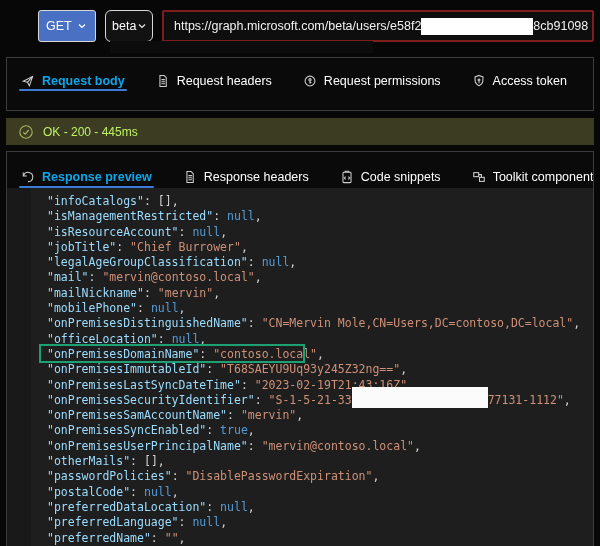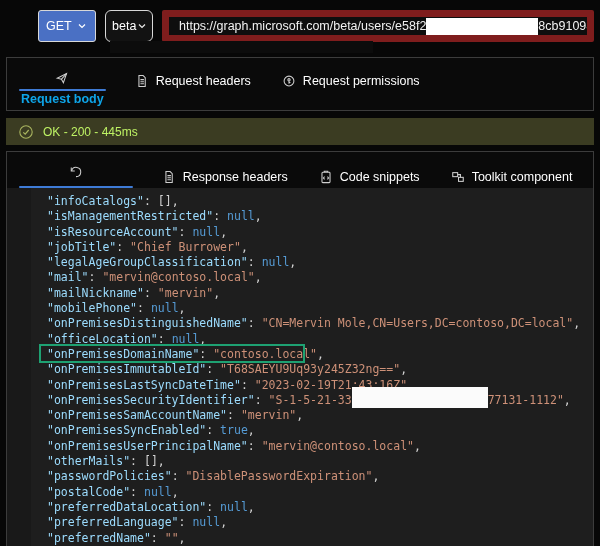--- a/index.html
+++ b/index.html
@@ -17,37 +17,37 @@
     color: #fff; font-size: 12.5px; display: flex; align-items: center;
     justify-content: space-between; padding: 0 7px; cursor: pointer; flex: none;
   }
   .version-dd {
     width: 48px; background: #121212; border: 1px solid #d8d8d8; border-radius: 6px;
     color: #fff; font-size: 12.5px; display: flex; align-items: center;
     justify-content: space-between; padding: 0 6px; cursor: pointer; flex: none;
   }
   .chev svg { display: block; }
   .url-box {
-    flex: 1; background: #0e0e0e; border: 7px solid #7f1d1d; border-radius: 2px;
+    flex: 1; background: #0e0e0e; border: 2px solid #7f1d1d; border-radius: 2px;
     color: #f2f2f2; font-size: 12.5px; display: flex; align-items: center;
     padding: 0 10px; white-space: nowrap; overflow: hidden;
   }
   .redact-url { display: inline-block; width: 112px; height: 17px; background: #ffffff; flex: none; }
   .dark-redact { position: absolute; left: 110px; top: 41px; width: 263px; height: 12px; background: #0c0c0c; }
   
   .panel { margin: 0 6px; border: 1px solid #3c3c3c; background: #0a0a0a; }
   .request-panel { margin-top: 15px; height: 54px; overflow: hidden; }
   .tabs-row { display: flex; padding-left: 12px; align-items: flex-start; }
   .tab {
     display: flex; align-items: center; gap: 7px; color: #ffffff; font-size: 12.5px;
     padding: 13px 2px 0 2px; margin-right: 27px; position: relative; height: 33px;
     cursor: pointer; white-space: nowrap; flex: none;
   }
   .resp-tabs .tab { height: 36px; }
-  .tab.active { font-weight: bold; color: #0ea5e9; flex-direction: column; }
+  .tab.active { font-weight: bold; color: #0ea5e9; }
   .tab.active::after {
     content: ""; position: absolute; left: 0; right: 0; bottom: 0; height: 2px;
     background: #3e7bd6; border-radius: 2px;
   }
   .tab-icon { display: inline-flex; opacity: .92; }
   .tab-icon svg { display: block; }
   
   .status-bar {
     margin: 7px 6px 0 6px; height: 27px; background: #3b3c22; display: flex;
     align-items: center; gap: 9px; padding: 0 12px; font-size: 12px; color: #bef264;
@@ -125,20 +125,30 @@
       </div>
       <div class="tab">
         <span class="tab-icon">
           <svg width="14" height="14" viewBox="0 0 16 16">
             <circle cx="8" cy="8" r="5.6" fill="none" stroke="#e0e0e0" stroke-width="1.2"></circle>
             <circle cx="8" cy="6.6" r="1.3" fill="none" stroke="#e0e0e0" stroke-width="1.2"></circle>
             <path d="M8 8v3.2 M8 9.6h1.6" fill="none" stroke="#e0e0e0" stroke-width="1.2"></path>
           </svg>
         </span>
         <span class="tab-label">Request permissions</span>
+      </div>
+      <div class="tab">
+        <span class="tab-icon">
+          <svg width="14" height="14" viewBox="0 0 16 16">
+            <path d="M8 1.6l4.5 1.8v3.2c0 3.4-1.9 5.7-4.5 6.9-2.6-1.2-4.5-3.5-4.5-6.9V3.4z" fill="none" stroke="#e0e0e0" stroke-width="1.2"></path>
+            <circle cx="8" cy="6.9" r="1.1" fill="none" stroke="#e0e0e0" stroke-width="1.2"></circle>
+            <path d="M8 8.2v2.4" fill="none" stroke="#e0e0e0" stroke-width="1.2"></path>
+          </svg>
+        </span>
+        <span class="tab-label">Access token</span>
       </div>
     </div>
 </div>
 
 <div class="status-bar">
   <span class="status-icon">
     <svg width="16" height="16" viewBox="0 0 16 16">
         <circle cx="8" cy="8" r="6.2" fill="none" stroke="#a9b45f" stroke-width="1.1"></circle>
         <path d="M5.3 8.3l1.9 1.9 3.5-4.2" fill="none" stroke="#a9b45f" stroke-width="1.2"></path>
       </svg>

